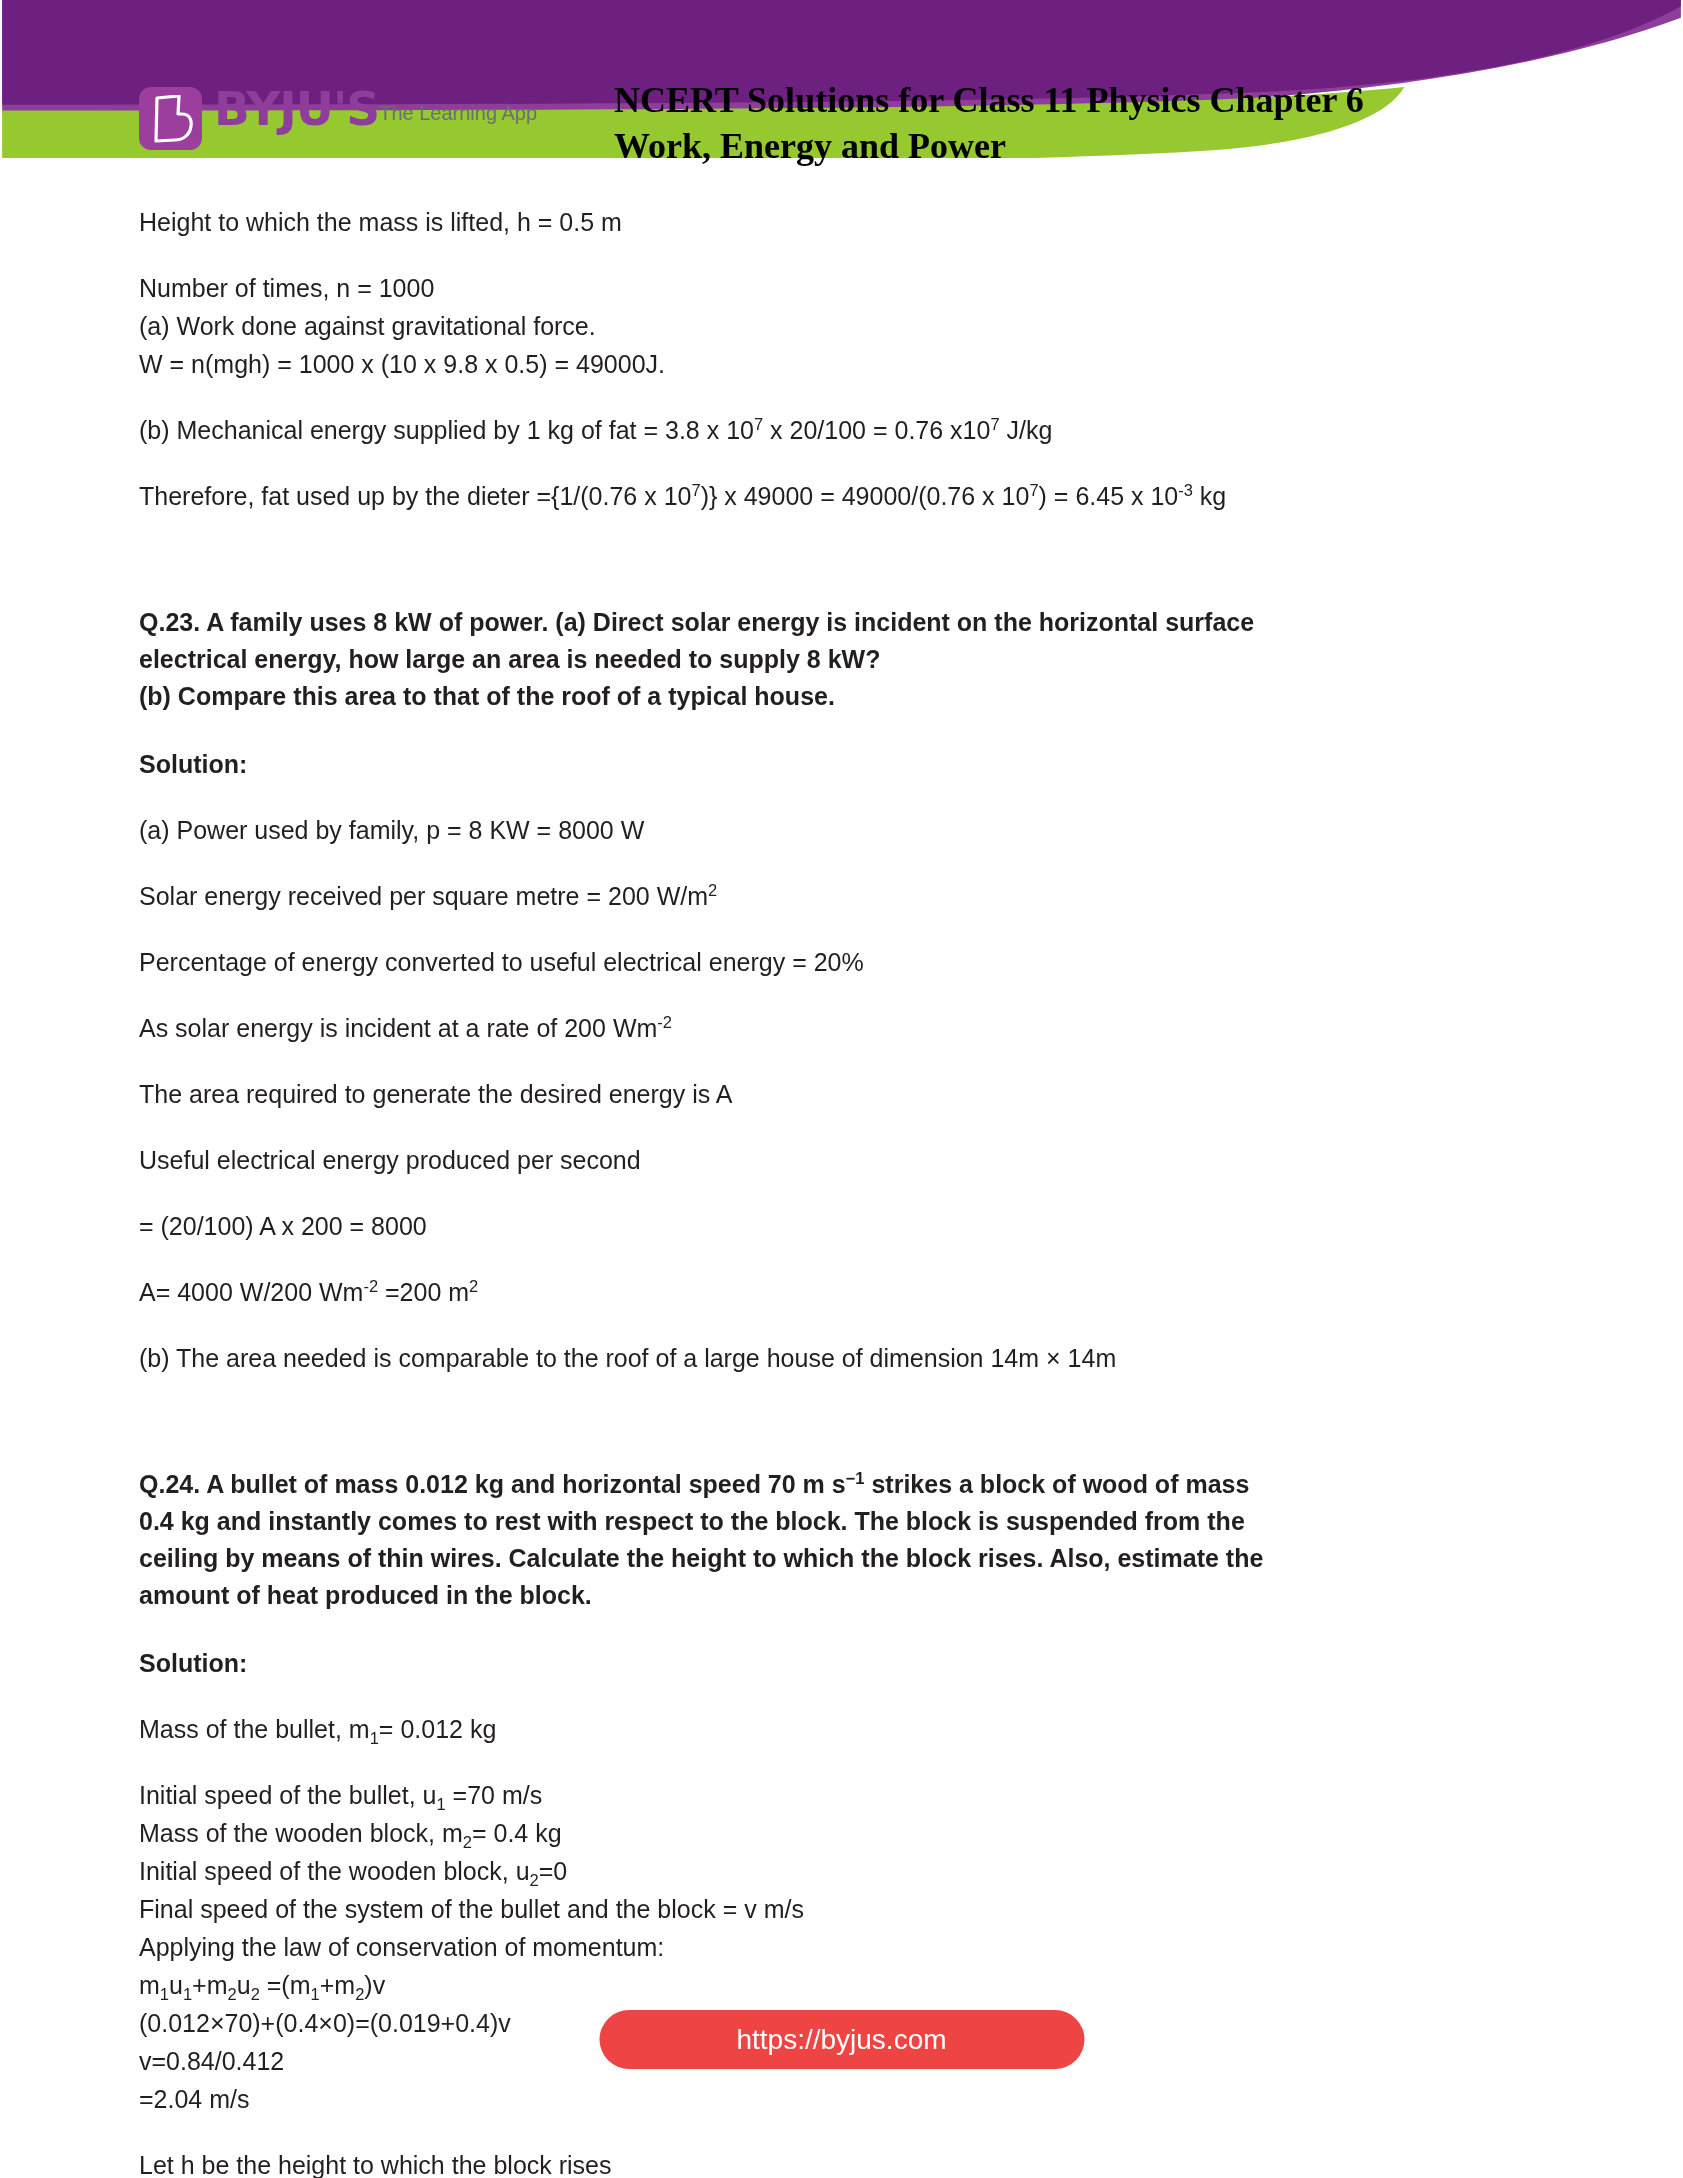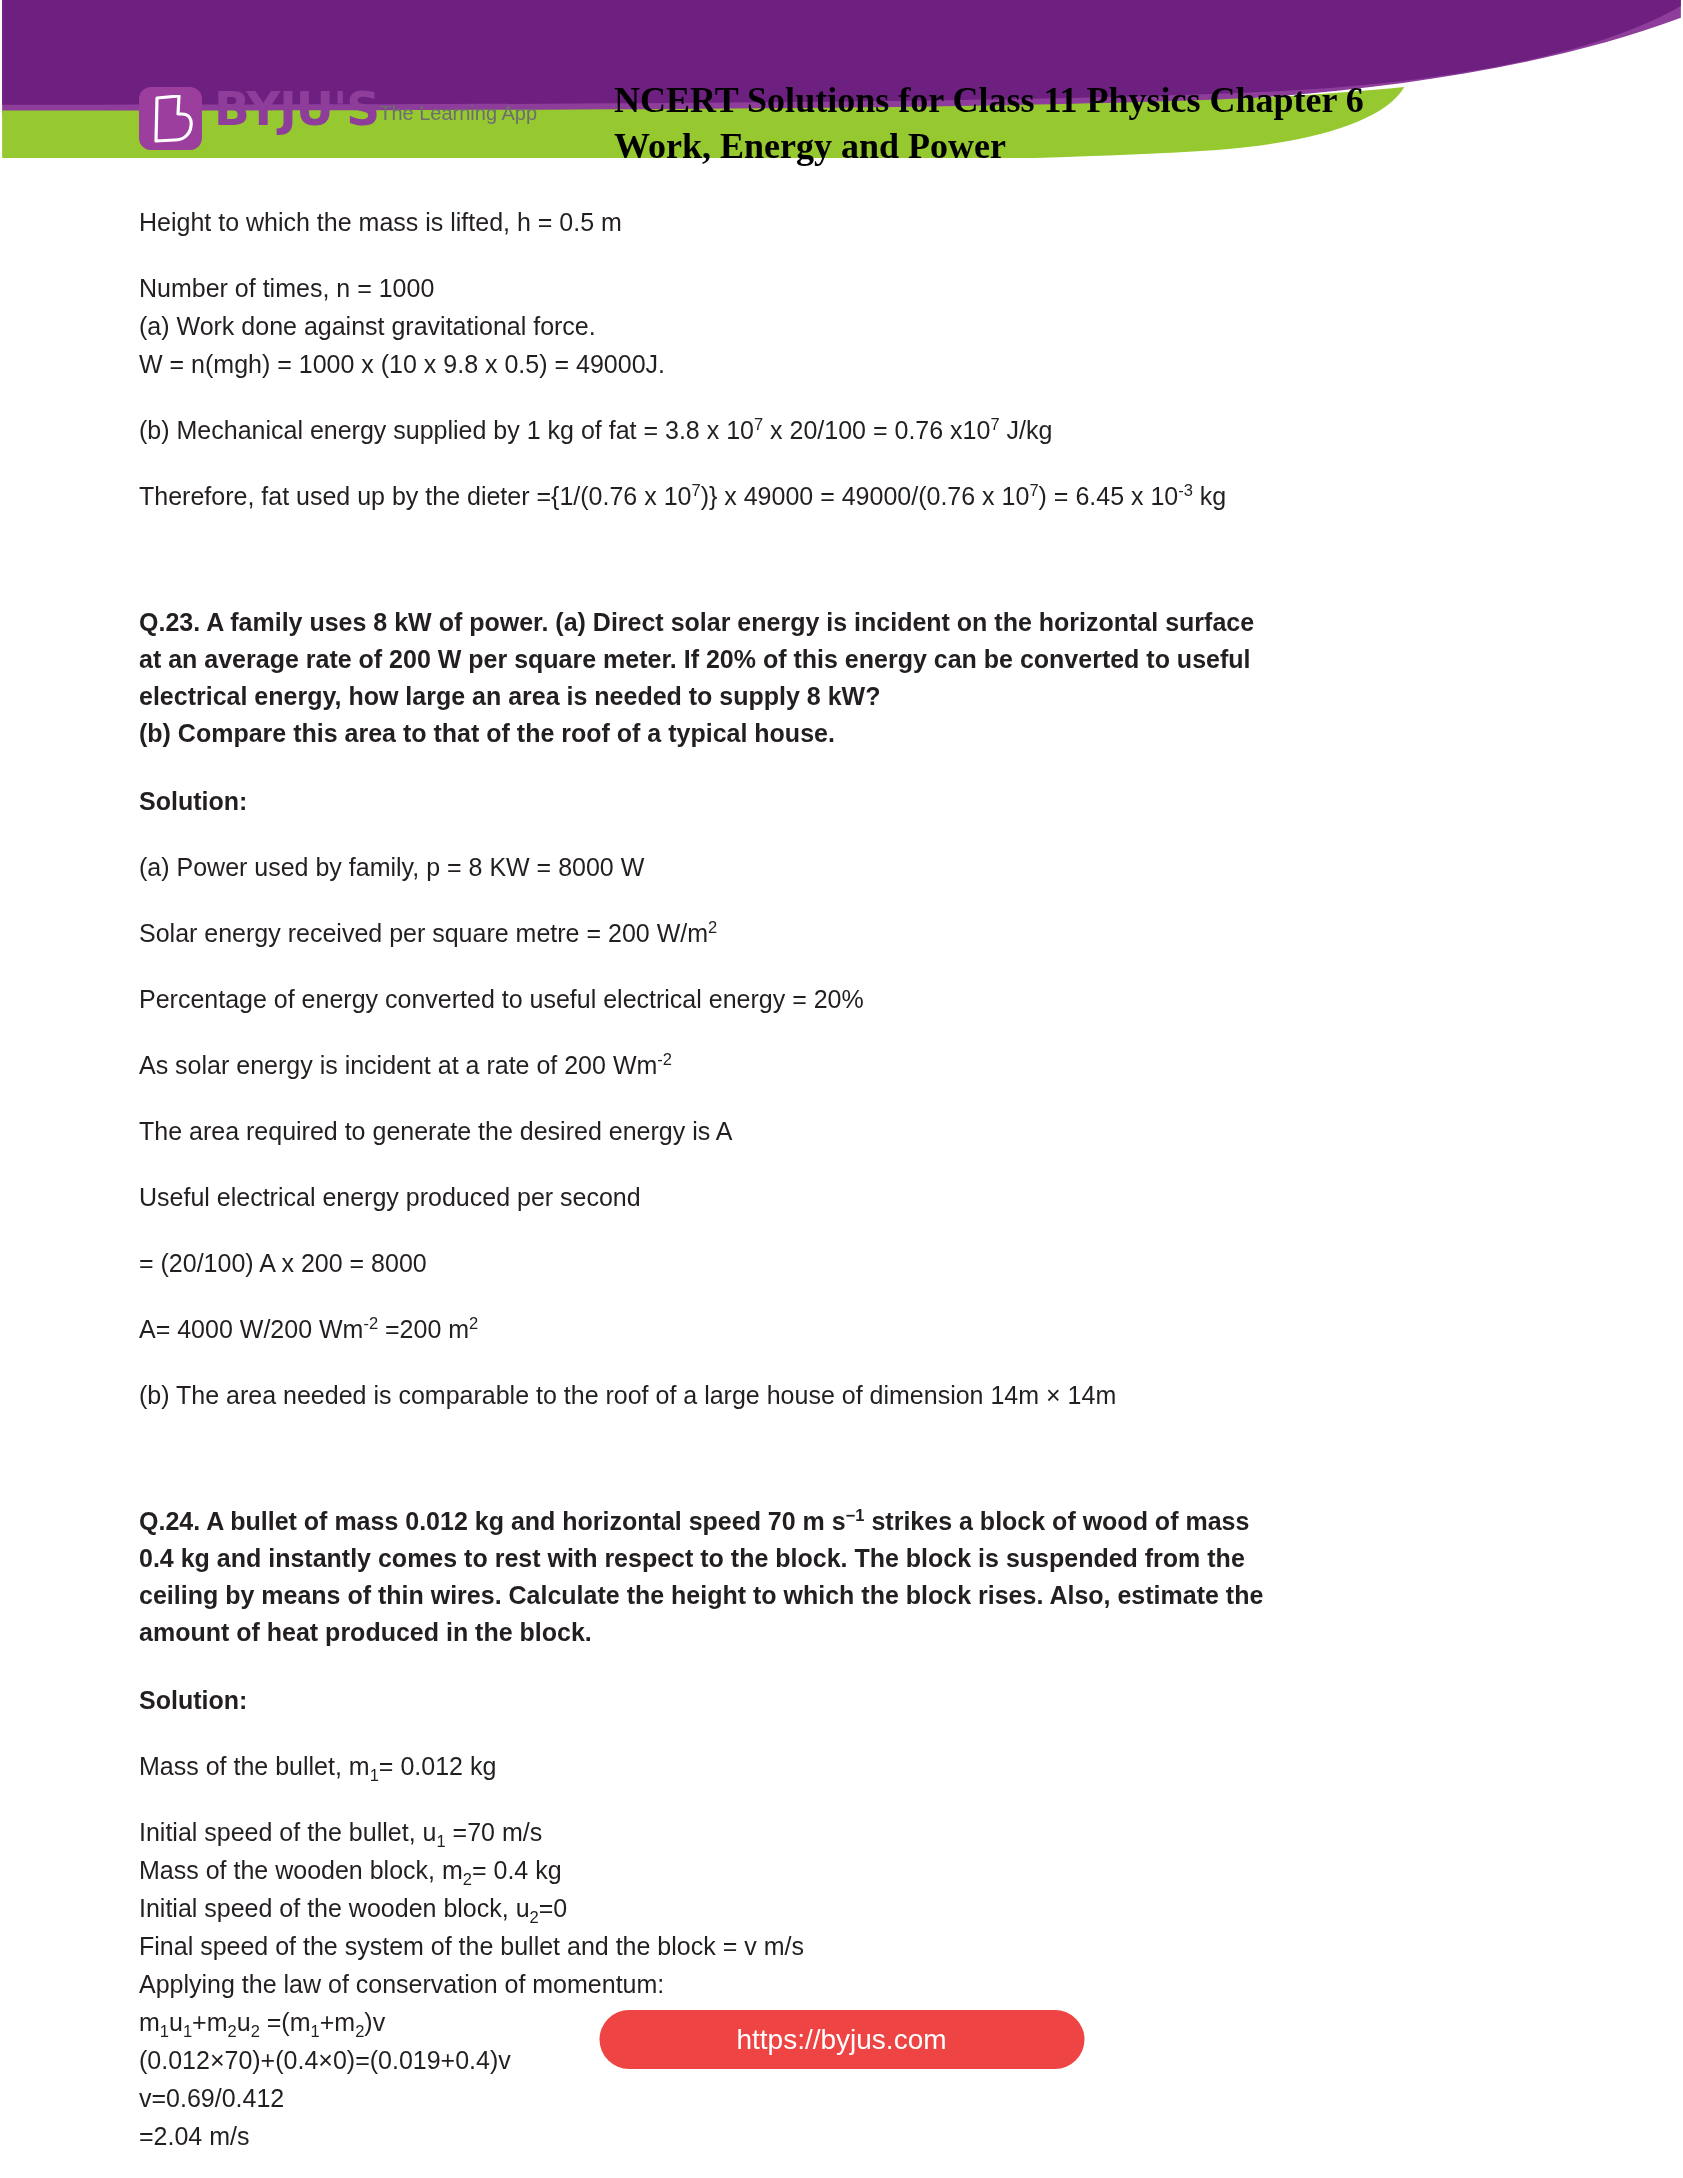--- a/index.html
+++ b/index.html
@@ -184,21 +184,20 @@
   </p>
 
   <p class="para">
     <span>Therefore, fat used up by the dieter ={1/(0.76 x 10</span><sup>7</sup><span>)} x 49000 = 49000/(0.76 x 10</span><sup>7</sup><span>) = 6.45 x 10</span><sup>-3</sup><span> kg</span>
   </p>
 
   <div class="spacer-lg"></div>
 
   <div class="qtext">
     <div>Q.23. A family uses 8 kW of power. (a) Direct solar energy is incident on the horizontal surface</div>
-    <div>at an average rate of 200 W per square meter. If 20% of this energy can be converted to useful</div>
     <div>electrical energy, how large an area is needed to supply 8 kW?</div>
     <div>(b) Compare this area to that of the roof of a typical house.</div>
   </div>
 
   <p class="sol-label">Solution:</p>
 
   <p class="para">(a) Power used by family, p = 8 KW = 8000 W</p>
 
   <p class="para">
     <span>Solar energy received per square metre = 200 W/m</span><sup>2</sup>
@@ -238,21 +237,21 @@
   </p>
 
   <div class="group">
     <div class="row"><span>Initial speed of the bullet, u</span><sub>1</sub><span> =70 m/s</span></div>
     <div class="row"><span>Mass of the wooden block, m</span><sub>2</sub><span>= 0.4 kg</span></div>
     <div class="row"><span>Initial speed of the wooden block, u</span><sub>2</sub><span>=0</span></div>
     <div class="row">Final speed of the system of the bullet and the block = v m/s</div>
     <div class="row">Applying the law of conservation of momentum:</div>
     <div class="row"><span>m</span><sub>1</sub><span>u</span><sub>1</sub><span>+m</span><sub>2</sub><span>u</span><sub>2</sub><span> =(m</span><sub>1</sub><span>+m</span><sub>2</sub><span>)v</span></div>
     <div class="row">(0.012×70)+(0.4×0)=(0.019+0.4)v</div>
-    <div class="row">v=0.69/0.412</div>
+    <div class="row">v=0.84/0.412</div>
     <div class="row">=2.04 m/s</div>
   </div>
 
   <p class="para tight">Let h be the height to which the block rises</p>
 
 </div>
 
 <div class="footer-pill">
   <span>https://byjus.com</span>
 </div>

